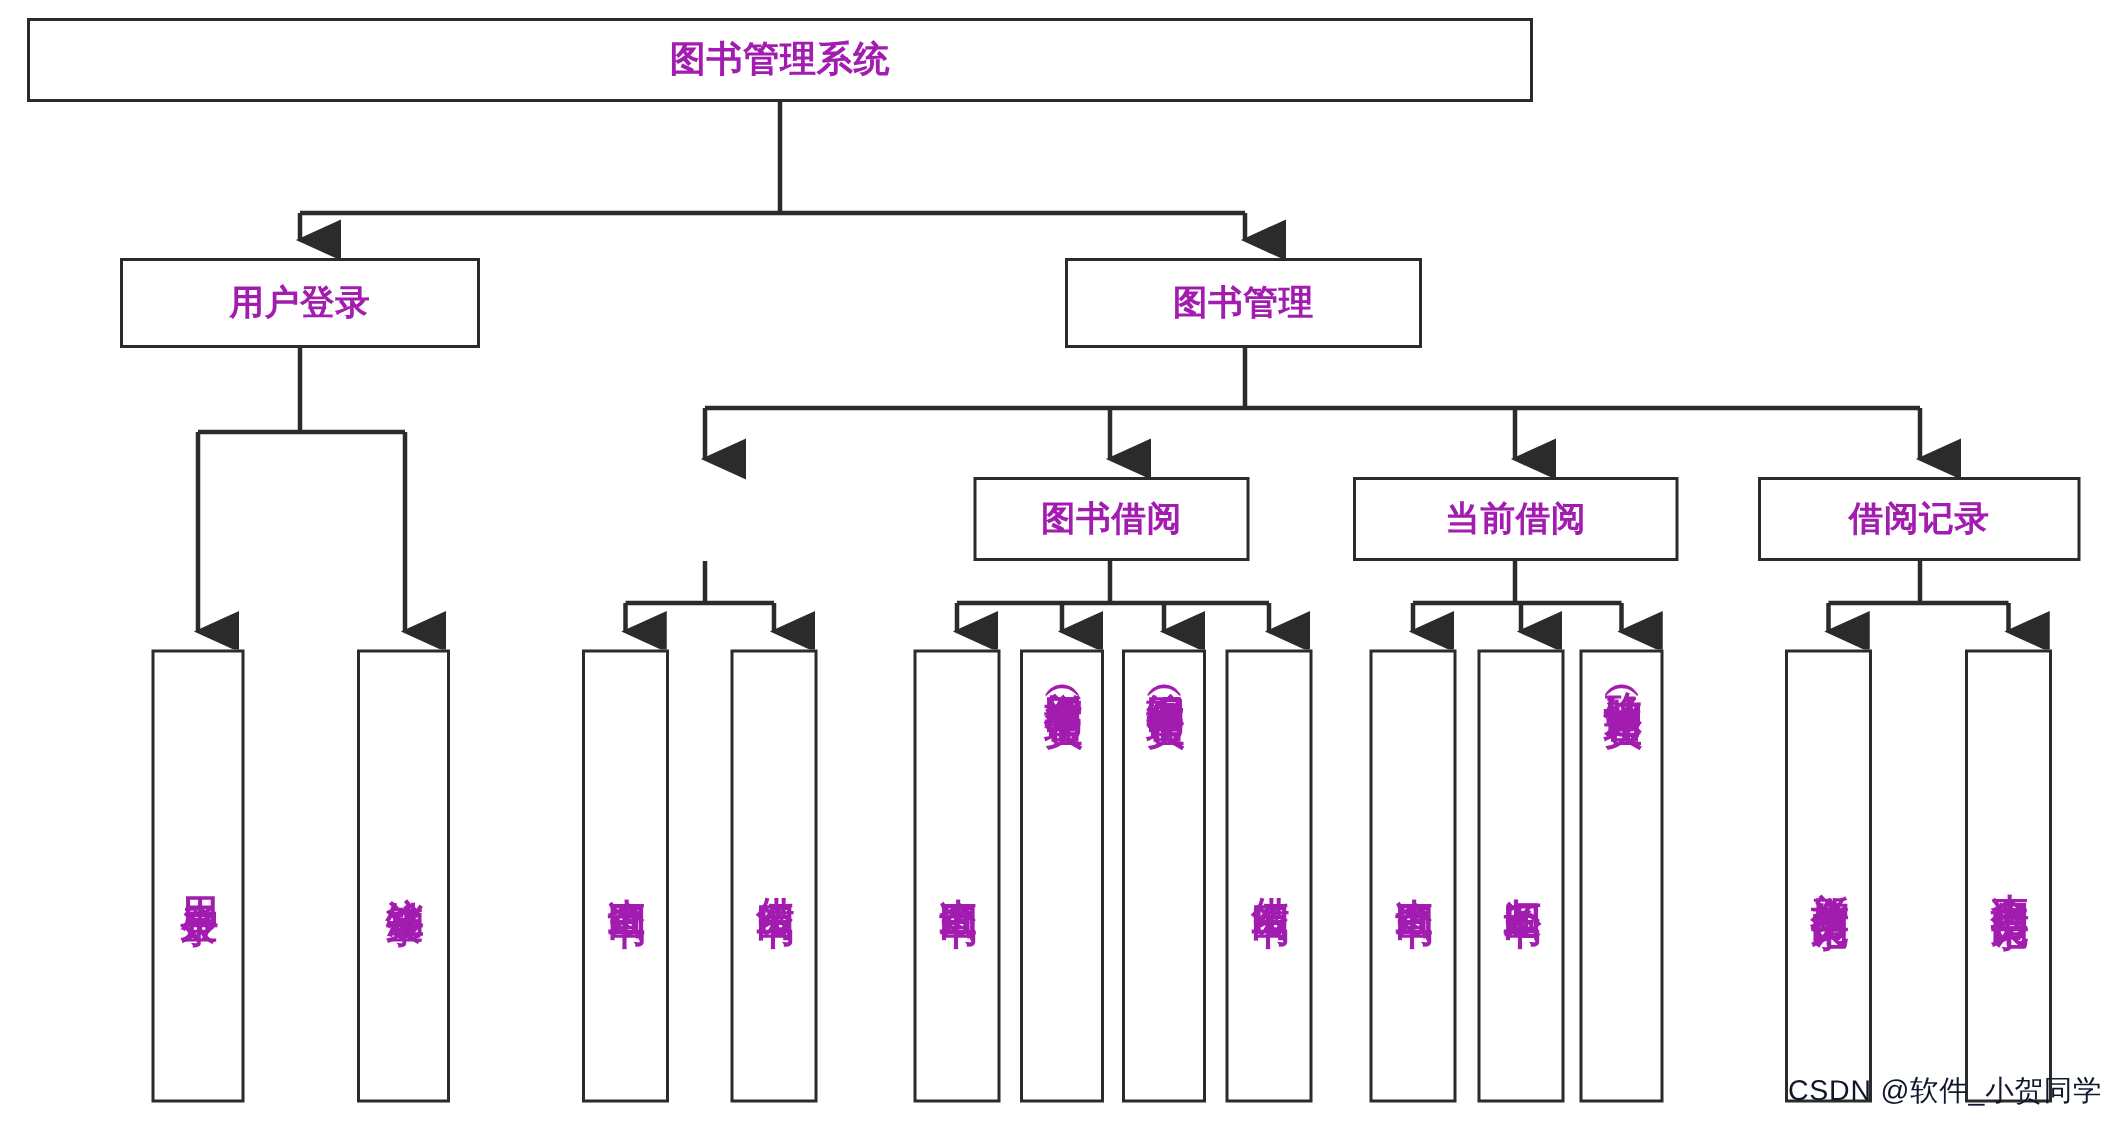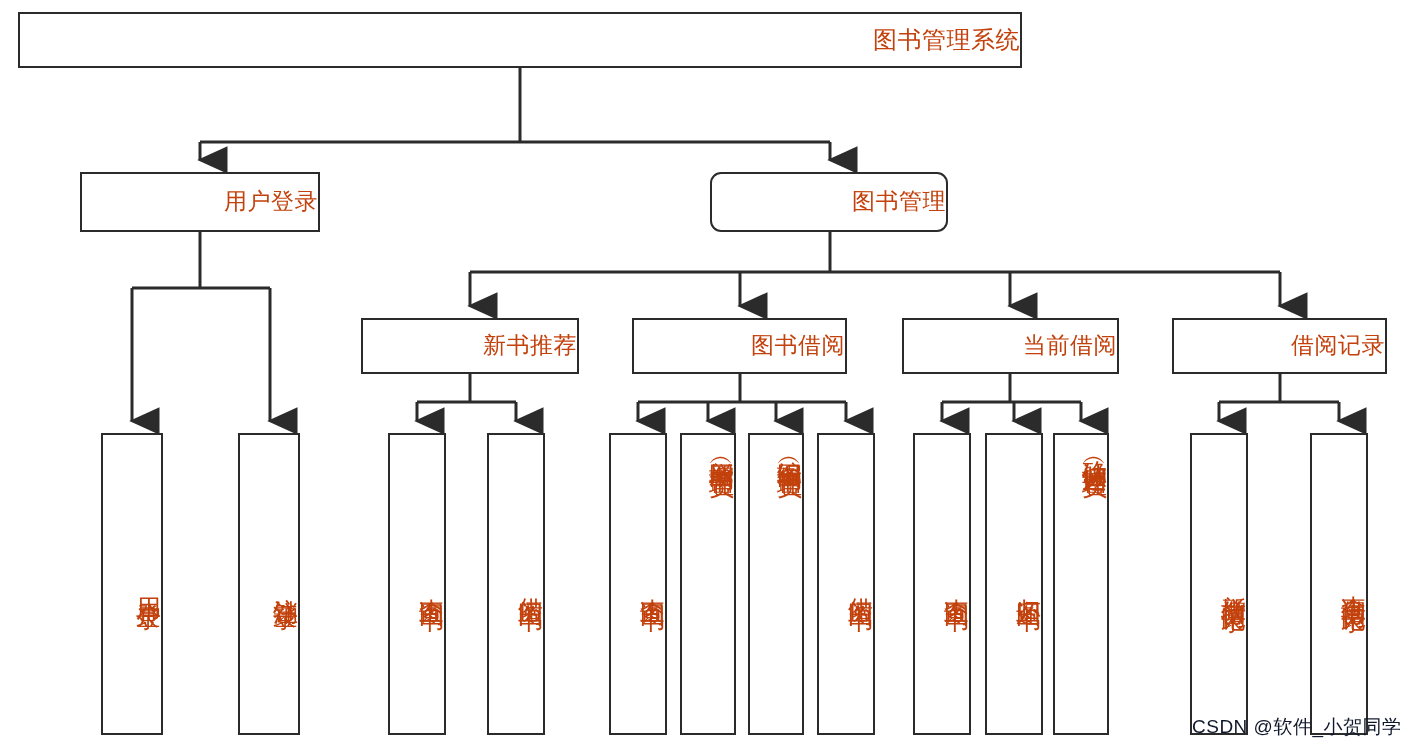--- a/index.html
+++ b/index.html
@@ -27,24 +27,25 @@
     height: 747px;
     pointer-events: none;
   }
   .node {
     position: absolute;
     box-sizing: border-box;
     background: #ffffff;
     border: 2.5px solid #2b2b2b;
     display: flex;
     align-items: center;
-    justify-content: flex-end;
+    justify-content: center;
     text-align: center;
-    color: #c2410c;
+    color: #a21caf;
     z-index: 2;
+    font-weight: bold;
   }
   .node .lbl {
     display: block;
     line-height: 1.12;
     letter-spacing: 0.5px;
   }
   
   .node.h .lbl {
     font-size: 23px;
     white-space: nowrap;
@@ -138,28 +139,25 @@
     </g>
   </svg>
 
   <div class="node h root" style="left:18px; top:12px; width:1004px; height:56px;">
     <span class="lbl">图书管理系统</span>
   </div>
 
   <div class="node h" style="left:80px; top:172px; width:240px; height:60px;">
     <span class="lbl">用户登录</span>
   </div>
-  <div class="node h" style="left:710px; top:172px; width:238px; height:60px;border-radius:11px;">
+  <div class="node h" style="left:710px; top:172px; width:238px; height:60px;">
     <span class="lbl">图书管理</span>
   </div>
 
-  <div class="node h" style="left:361px; top:318px; width:218px; height:56px;">
-    <span class="lbl">新书推荐</span>
-  </div>
-  <div class="node h" style="left:632px; top:318px; width:215px; height:56px;">
+  <div class="node h" style="left:649px; top:318px; width:184px; height:56px;">
     <span class="lbl">图书借阅</span>
   </div>
   <div class="node h" style="left:1172px; top:318px; width:215px; height:56px;">
     <span class="lbl">借阅记录</span>
   </div>
   <div class="node h" style="left:902px; top:318px; width:217px; height:56px;">
     <span class="lbl">当前借阅</span>
   </div>
 
   <div class="node v" style="left:101px; top:433px; width:62px; height:302px;">

